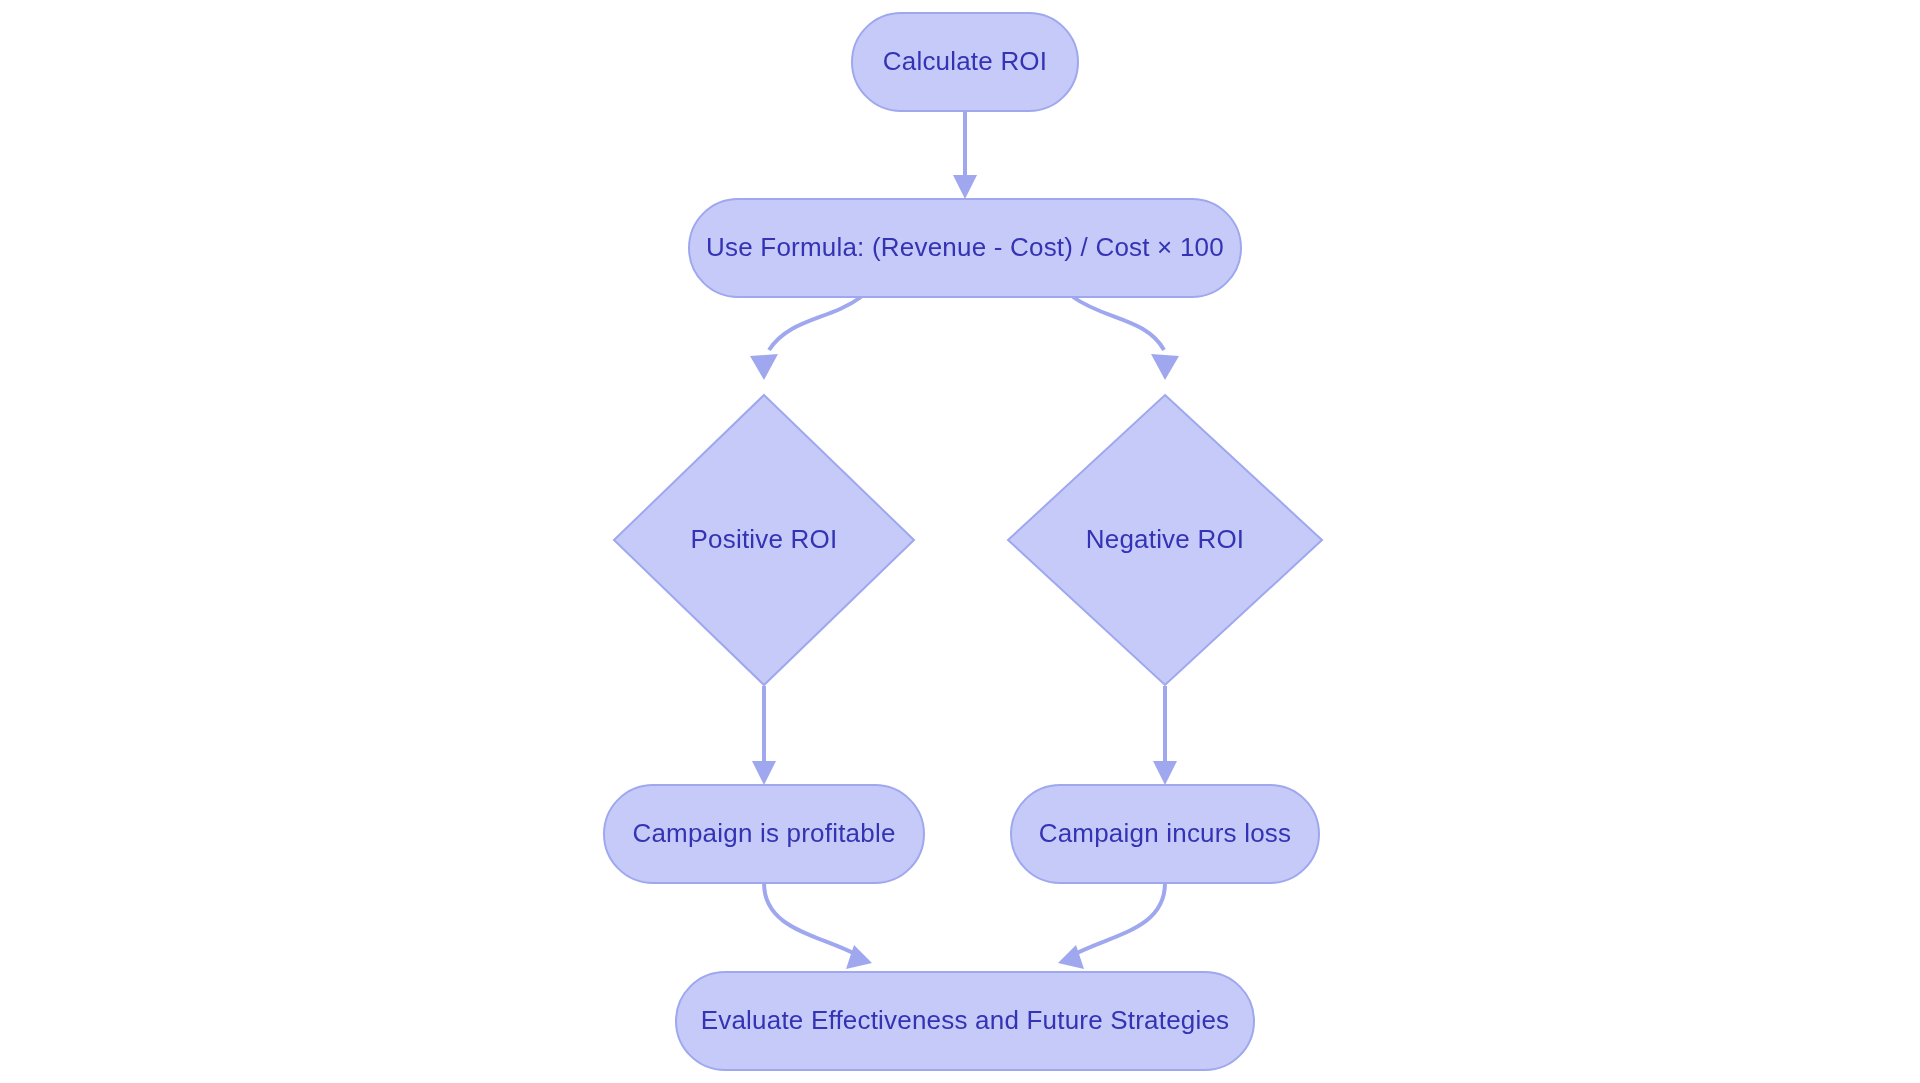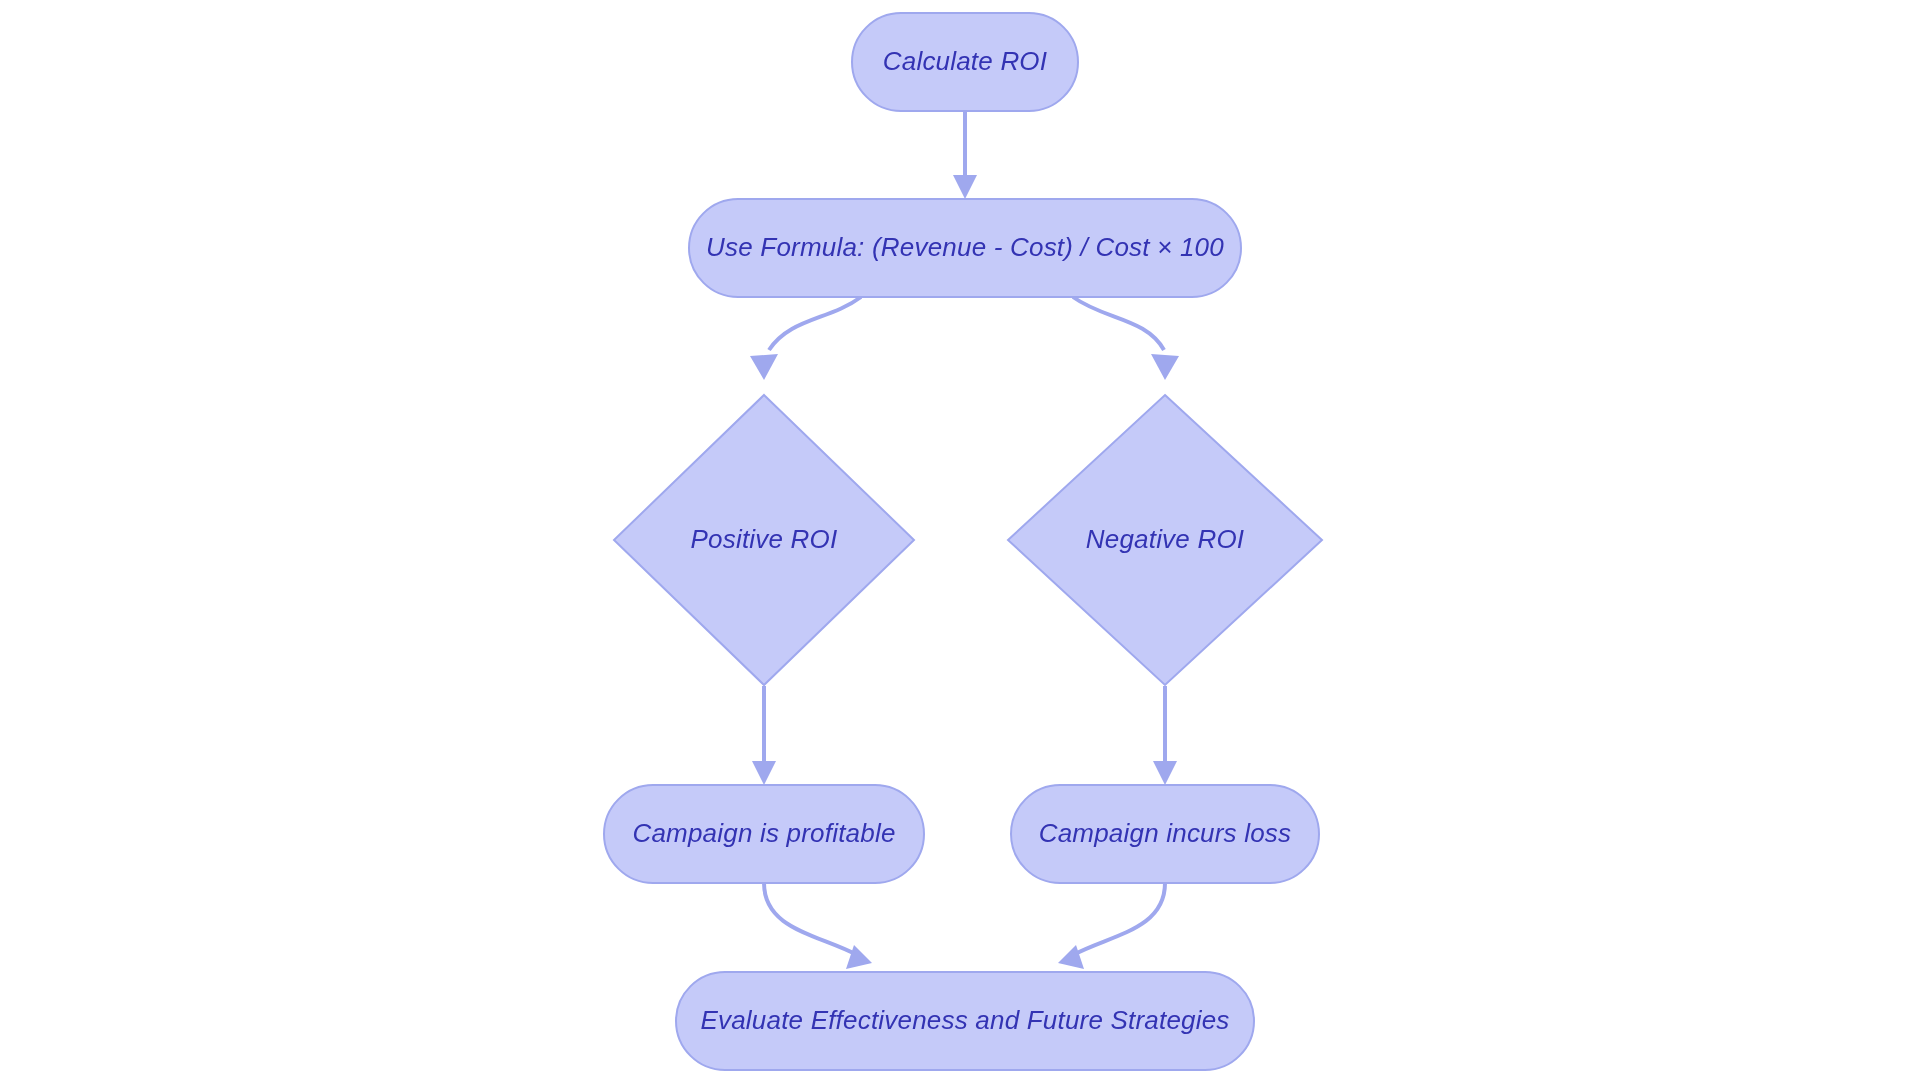--- a/index.html
+++ b/index.html
@@ -11,21 +11,20 @@
     width: 1920px;
     height: 1083px;
     font-family: "Liberation Sans", sans-serif;
     overflow: hidden;
   }
   #flowchart-root {
     position: relative;
     width: 1920px;
     height: 1083px;
     background: #ffffff;
-    font-style: italic;
   }
   svg.flow-svg {
     display: block;
     width: 1920px;
     height: 1083px;
   }
   .node-shape {
     fill: #c5caf9;
     stroke: #9fa8ee;
     stroke-width: 2;

